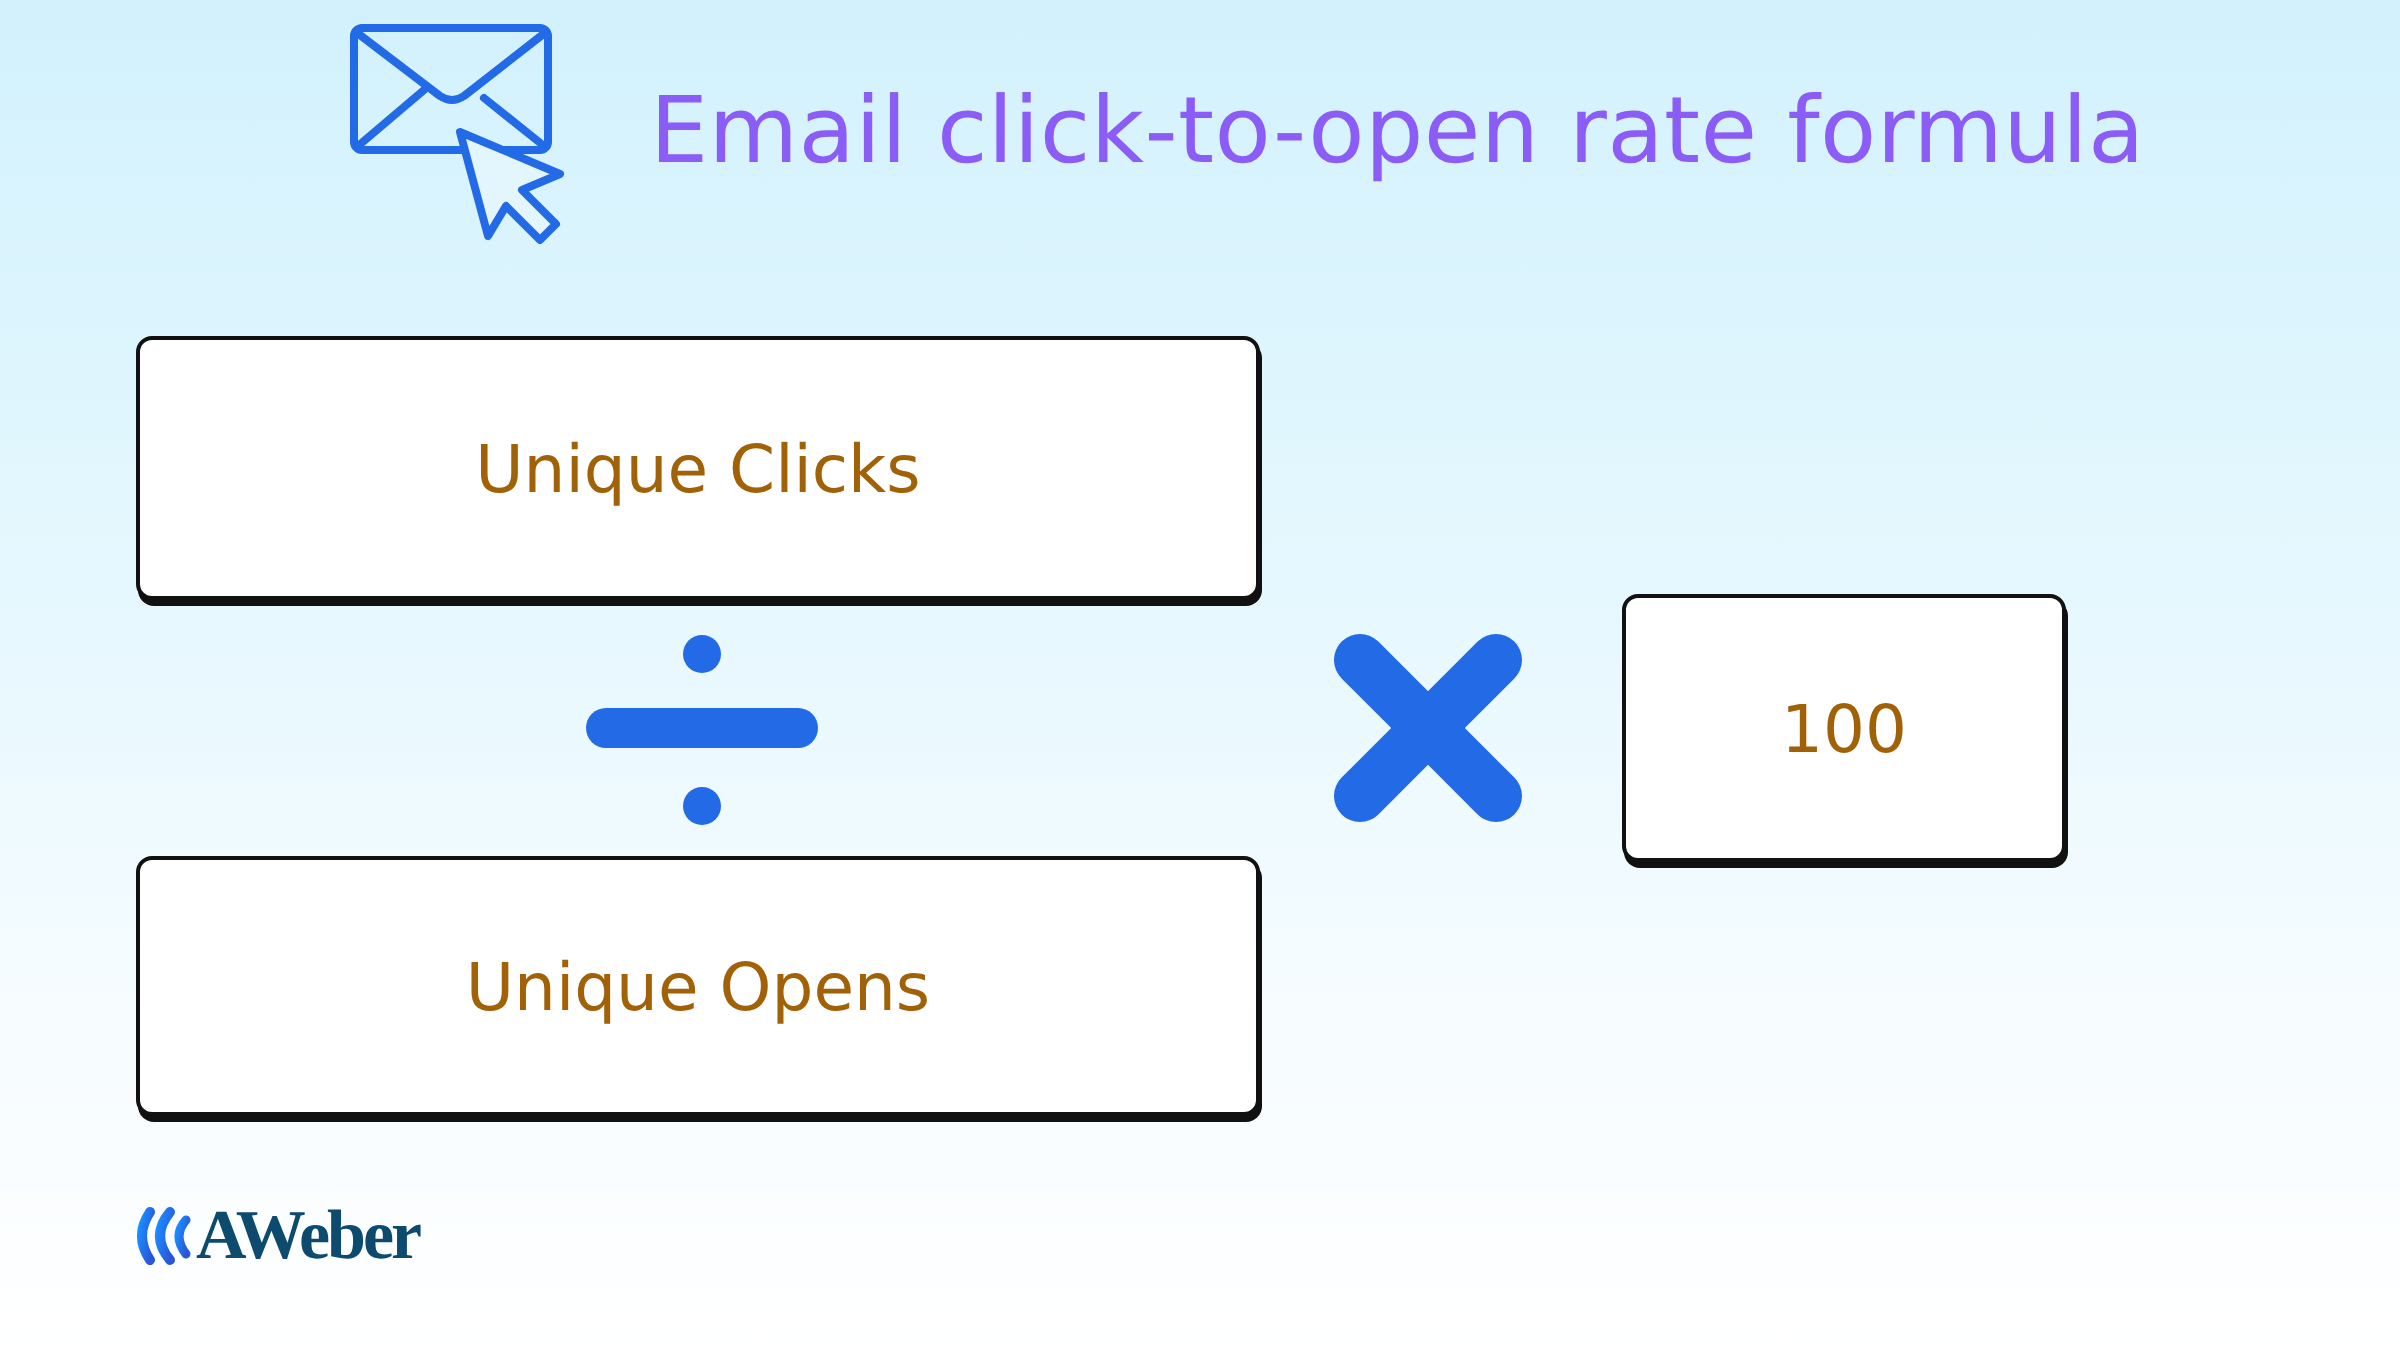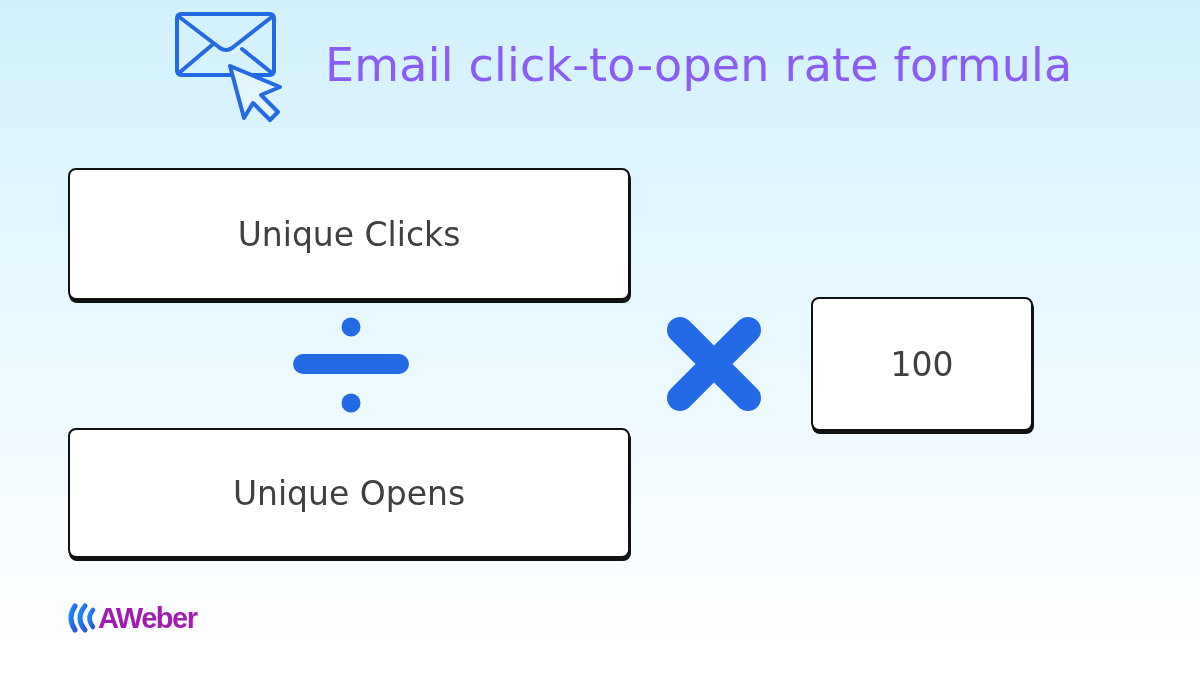--- a/index.html
+++ b/index.html
@@ -12,32 +12,32 @@
     .abs { position: absolute; }
     .title {
       left: 309px; top: 38px; font-size: 46px; line-height: 54px;
       color: #8b5cf6; white-space: nowrap; letter-spacing: 0.2px; margin-left: 16px;
     }
     .email-icon { left: 172px; top: 8px; width: 116px; height: 116px; }
     .box {
       background: #ffffff; border: 2px solid #111; border-radius: 8px;
       box-shadow: 1px 3px 0 0 #111;
       display: flex; align-items: center; justify-content: center;
-      font-size: 33px; color: #404040; box-sizing: border-box;
+      font-size: 33px; color: #a16207; box-sizing: border-box;
     }
     .box-clicks { left: 68px; top: 168px; width: 562px; height: 132px; }
     .box-opens  { left: 68px; top: 428px; width: 562px; height: 130px; }
     .box-hundred{ left: 811px; top: 297px; width: 222px; height: 134px; }
     .divide-icon { left: 290px; top: 312px; width: 122px; height: 104px; }
     .multiply-icon { left: 662px; top: 312px; width: 104px; height: 104px; }
     .logo { left: 66px; top: 600px; height: 36px; display: flex; align-items: center; }
     .logo-mark { width: 34px; height: 32px; }
     .logo-text {
-      font-family: Liberation Sans, sans-serif; font-weight: bold; font-size: 29px;
-      color: #a21caf; letter-spacing: -1.5px; margin-left: -2px; line-height: 32px;
+      font-family: Liberation Serif, serif; font-weight: bold; font-size: 35px;
+      color: #0c4a6e; letter-spacing: -1.5px; margin-left: -2px; line-height: 32px;
     }
   </style>
 </head>
 <body>
 
 <div class="abs email-icon">
   <svg width="116" height="116" viewBox="0 0 116 116">
     <g fill="none" stroke="#236be6" stroke-width="4" stroke-linejoin="round" stroke-linecap="round">
       <rect x="5" y="6" width="97" height="61" rx="4" ry="4"></rect>
       <path d="M6 8 L48 40 Q54 44 60 40 L101 8"></path>

